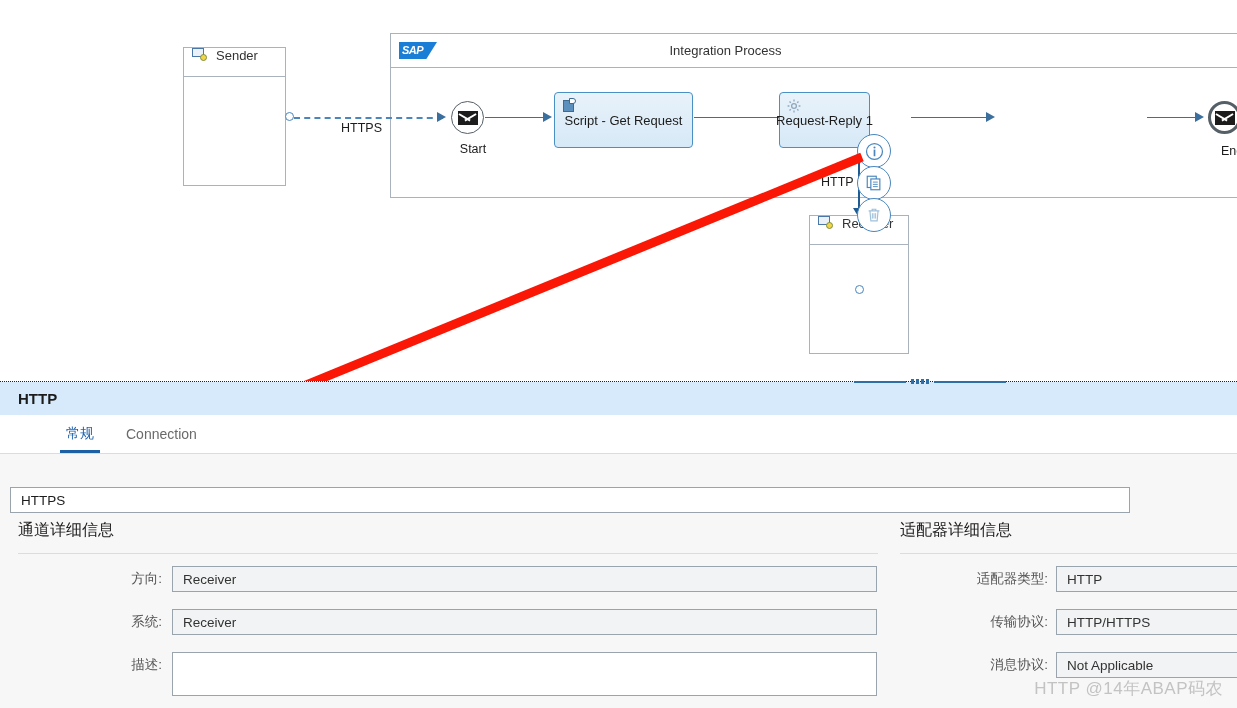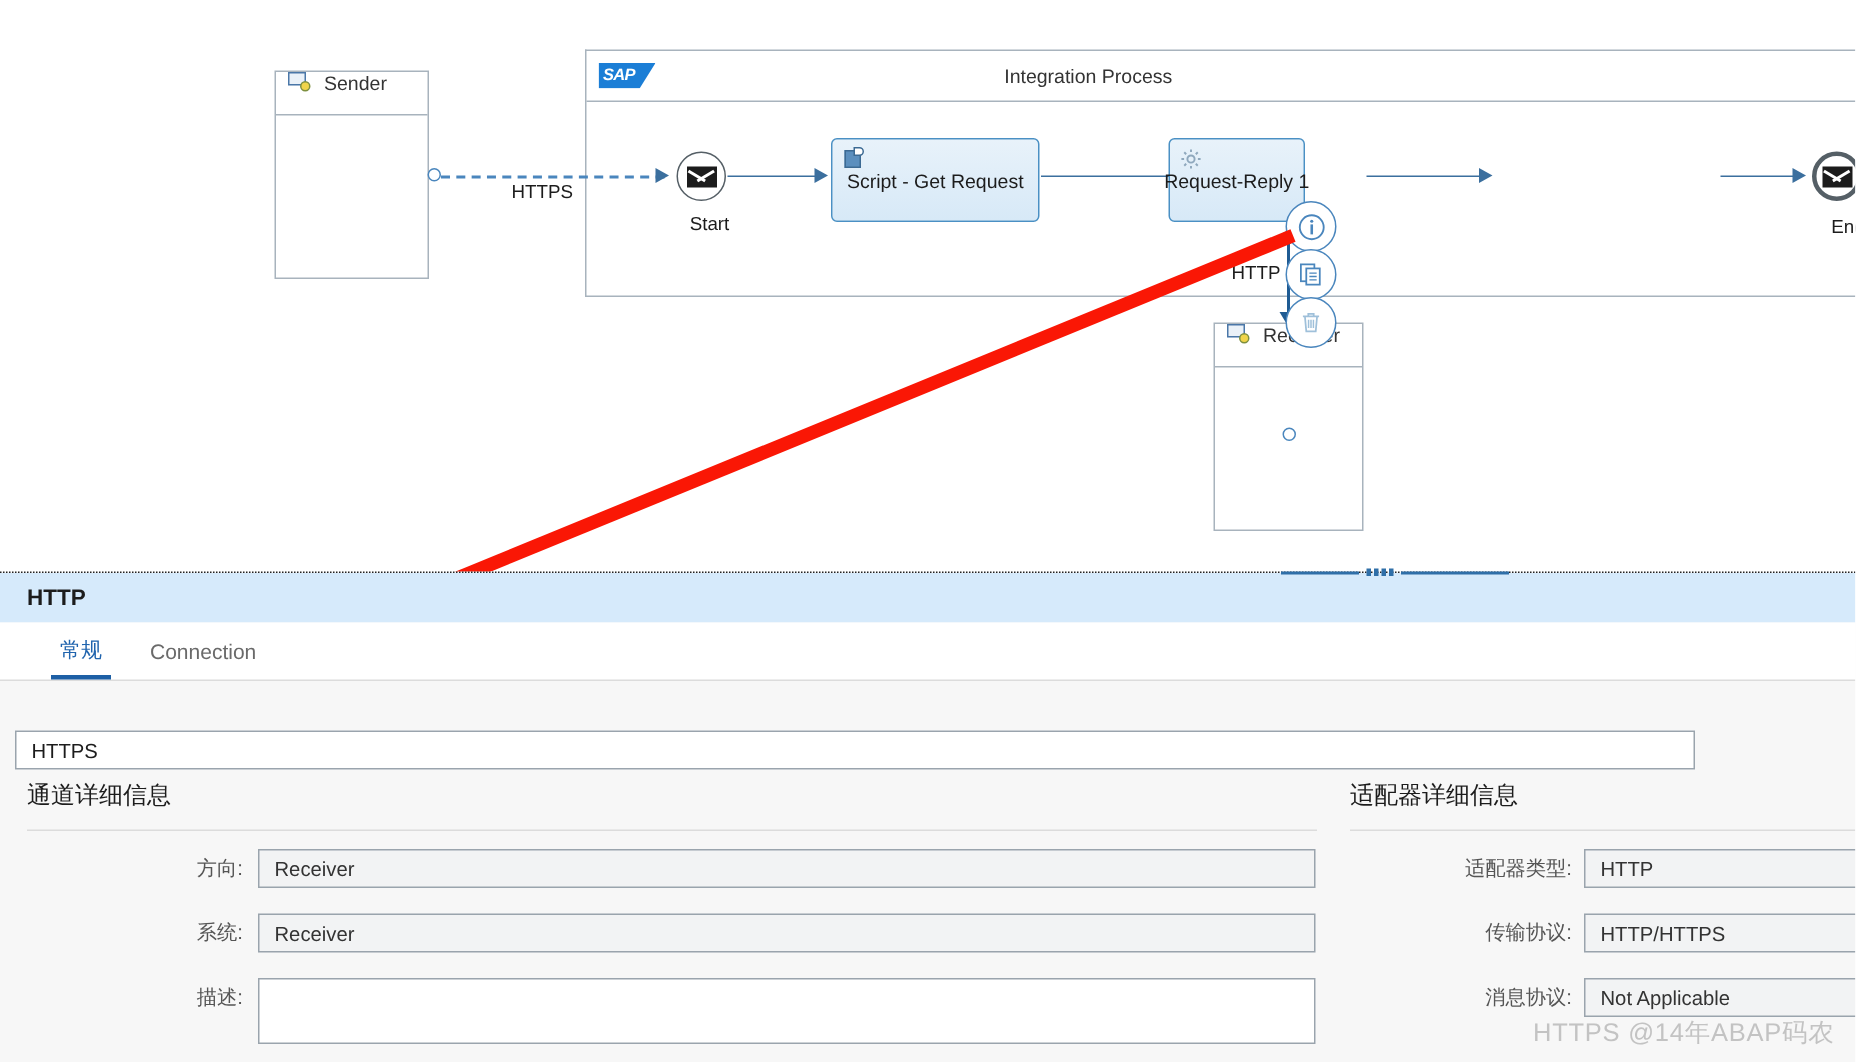--- a/index.html
+++ b/index.html
@@ -281,21 +281,21 @@
     font-weight: bold;
     color: #1c1c1c;
   }
 
   #tabbar {
     height: 39px;
     background: #ffffff;
     border-bottom: 1px solid #dcdcdc;
     display: flex;
     align-items: stretch;
-    padding-left: 24px;
+    padding-left: 50px;
     box-sizing: border-box;
   }
   .tab {
     position: relative;
     display: flex;
     align-items: center;
     padding: 0 16px;
     font-size: 14px;
     color: #6a6a6a;
     cursor: pointer;
@@ -553,16 +553,16 @@
       <div class="field-row" style="left:900px; top:155px;">
         <span class="field-label" style="width:148px;">传输协议:</span>
         <input class="field-ctl readonly" type="text" readonly="" style="margin-left: 8px; width: 230px;" value="HTTP/HTTPS">
       </div>
 
       <div class="field-row" style="left:900px; top:198px;">
         <span class="field-label" style="width:148px;">消息协议:</span>
         <input class="field-ctl readonly" type="text" readonly="" style="margin-left: 8px; width: 230px;" value="Not Applicable">
       </div>
 
-      <span id="watermark">HTTPS @14年ABAP码农</span>
+      <span id="watermark">HTTP @14年ABAP码农</span>
     </div>
   </div>
 </div>
 
 </body></html>

